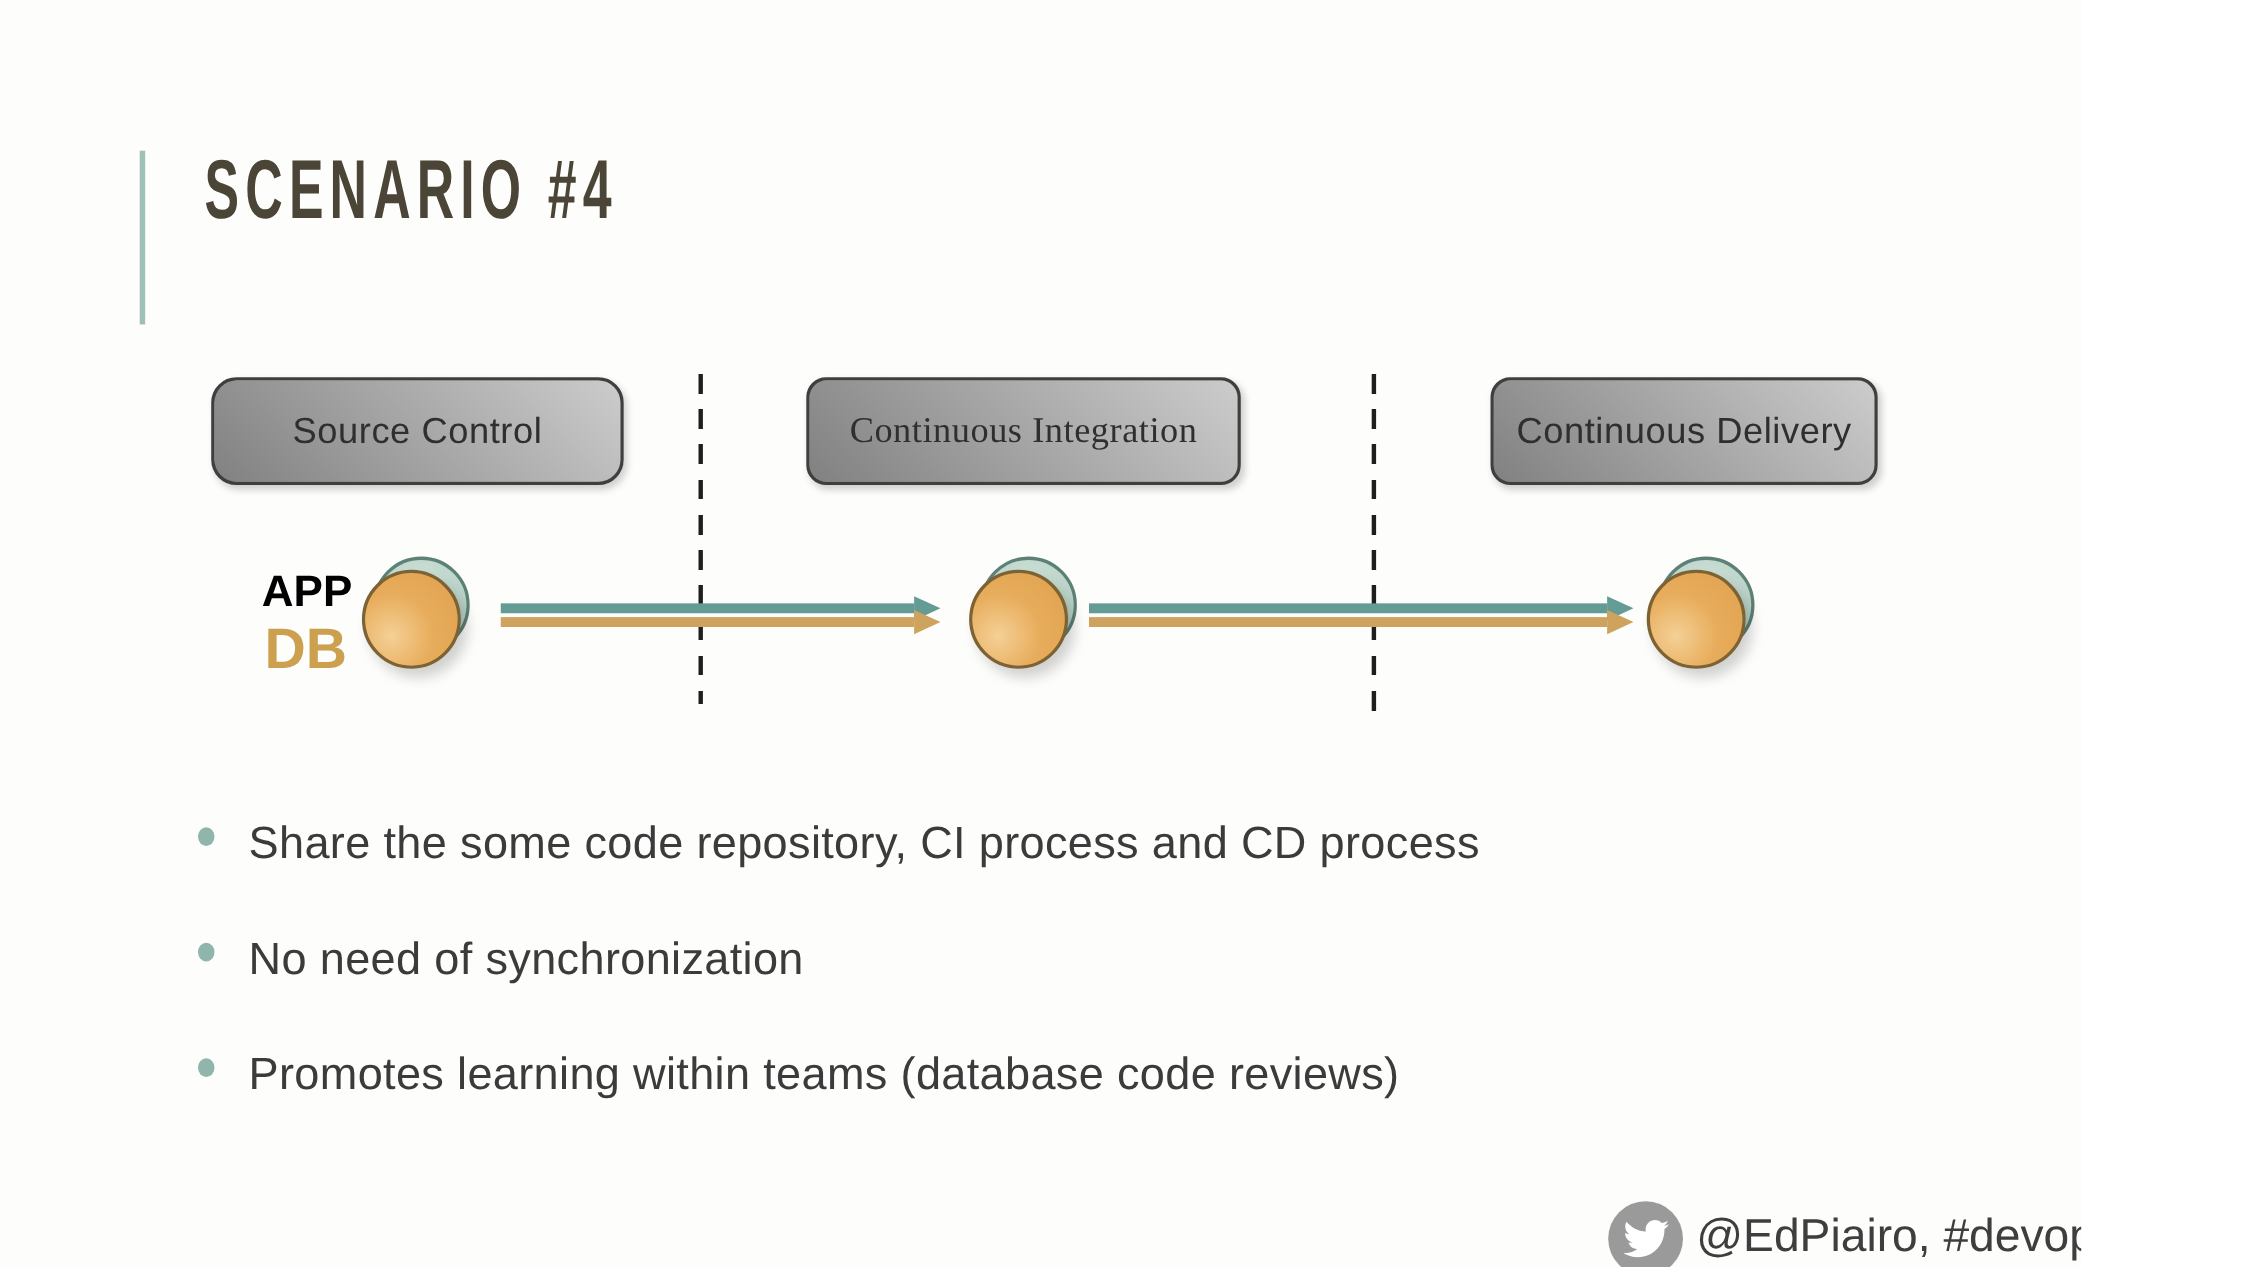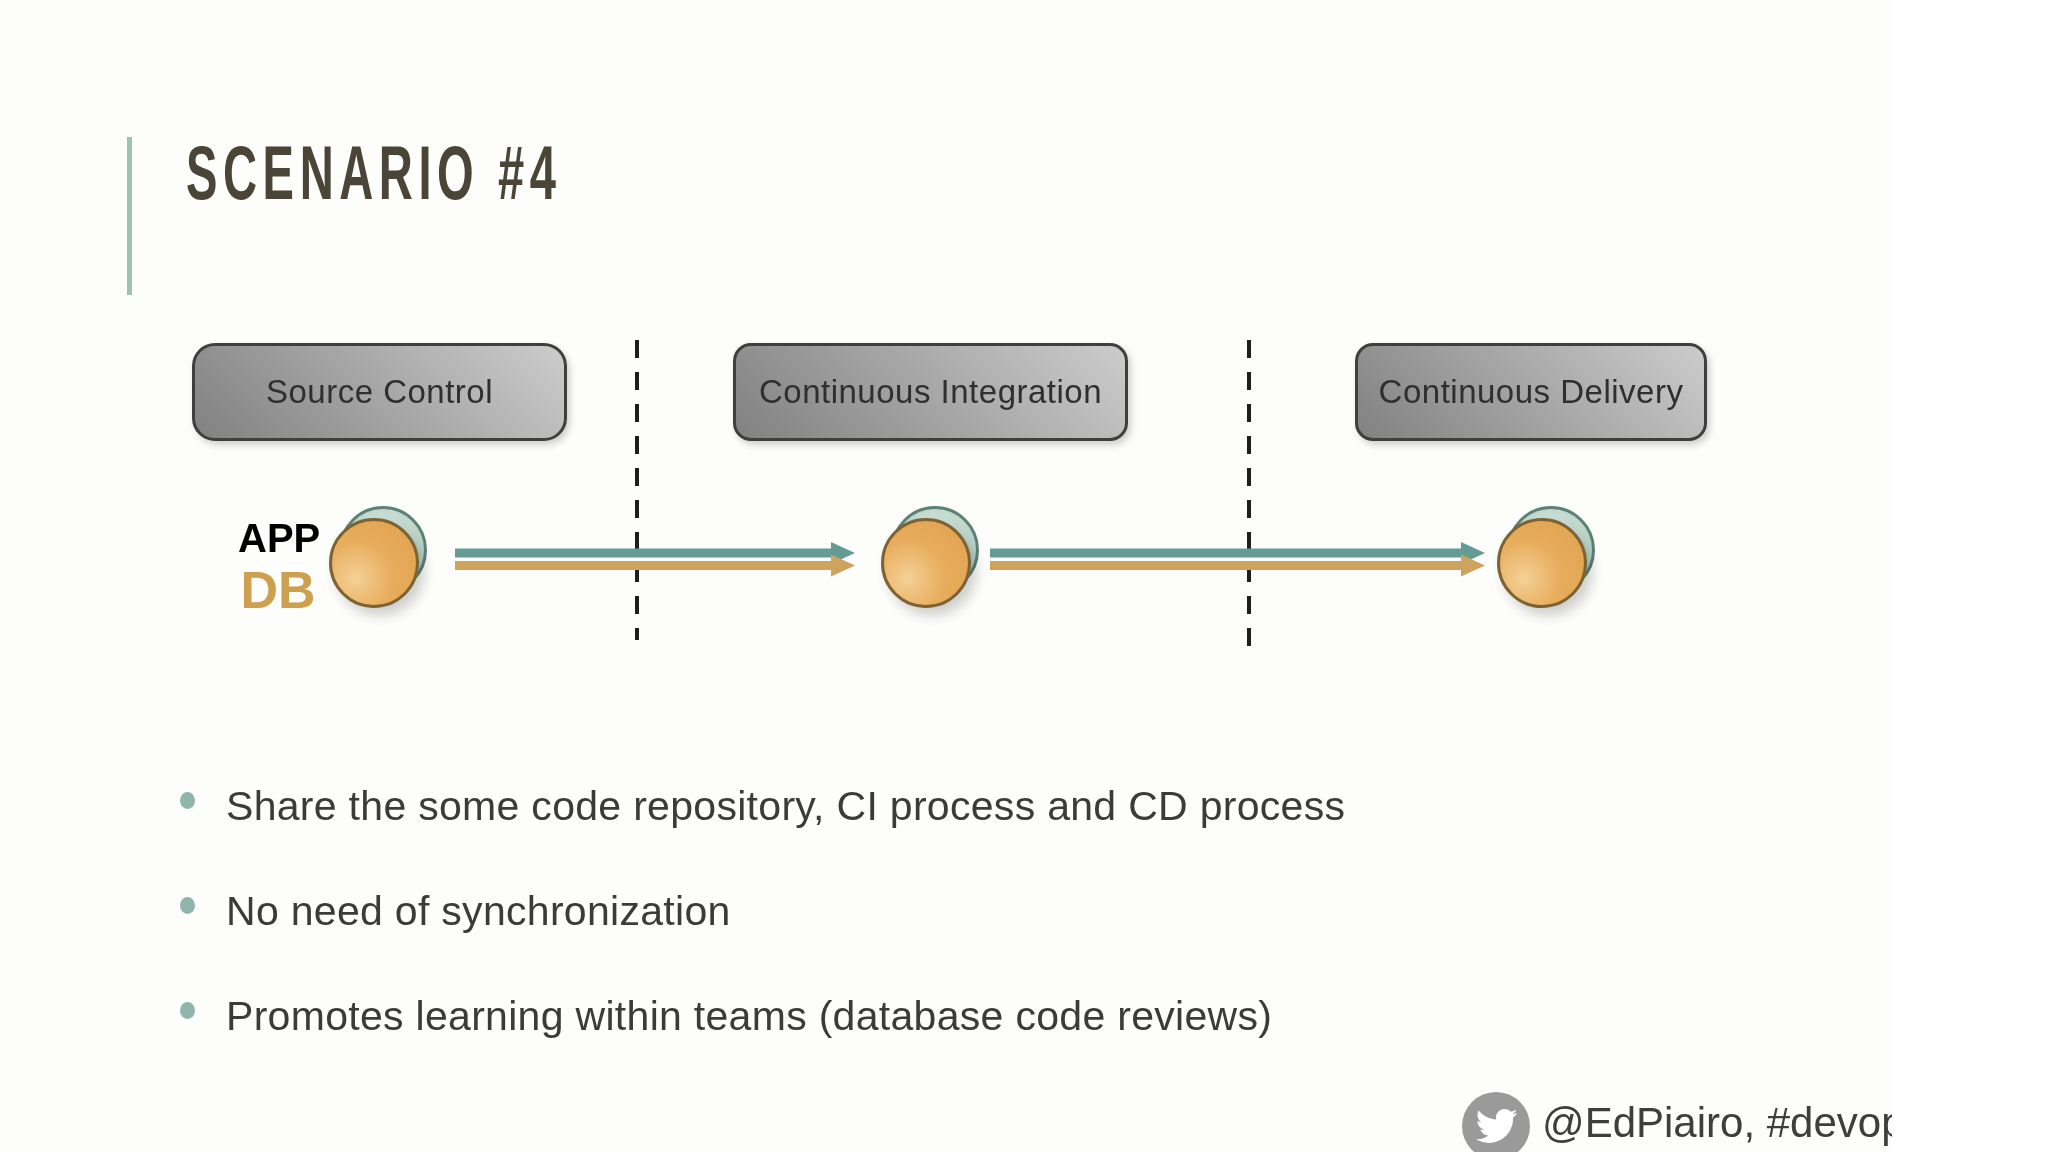--- a/index.html
+++ b/index.html
@@ -18,21 +18,21 @@
 
   
   .stage-box {
     position:absolute; top:343px; height:98px; border:3px solid #3f3f3f; border-radius:18px;
     background:linear-gradient(225deg, #cccccc 0%, #aaaaaa 45%, #818181 100%);
     display:flex; align-items:center; justify-content:center;
     box-shadow:3px 4px 7px rgba(0,0,0,0.18);
   }
   .stage-box span { font-size:33px; color:#2f2f2f; letter-spacing:0.5px; }
   .box1 { left:192px;  width:375px;border-radius:23px; }
-  .box2 { left:733px;  width:395px; }
+  .box2 { left:733px;  width:395px;font-family:Liberation Serif, serif; }
   .box3 { left:1355px; width:352px; }
 
   
   .dash-sep {
     position:absolute; top:340px; width:4px; z-index:1;
     background:repeating-linear-gradient(to bottom, #1e1e1e 0 18px, transparent 18px 32px);
   }
   .sep1 { left:635px;  height:300px; }
   .sep2 { left:1247px; height:320px; }
 
@@ -57,21 +57,21 @@
     border:3px solid #7d6233;
     box-shadow:6px 8px 12px rgba(0,0,0,0.18);
   }
 
   
   .arrow { position:absolute; top:539px; z-index:3; }
   .a1 { left:455px; }
   .a2 { left:990px; }
 
   
-  .bullet { position:absolute; left:180px; display:flex; align-items:flex-start;margin-top:40px; }
+  .bullet { position:absolute; left:180px; display:flex; align-items:flex-start; }
   .b1 { top:741px; } .b2 { top:846px; } .b3 { top:951px; }
   .bullet .dot {
     flex:0 0 auto; width:15px; height:17px; border-radius:50%;
     background:#8fb5ac; margin:11px 31px 0 0;
   }
   .bullet .text { font-size:41px; color:#3b3b3b; line-height:50px; letter-spacing:0.3px; }
 
   
   .tw-icon {
     position:absolute; left:1462px; top:1092px; width:68px; height:68px; border-radius:50%;

